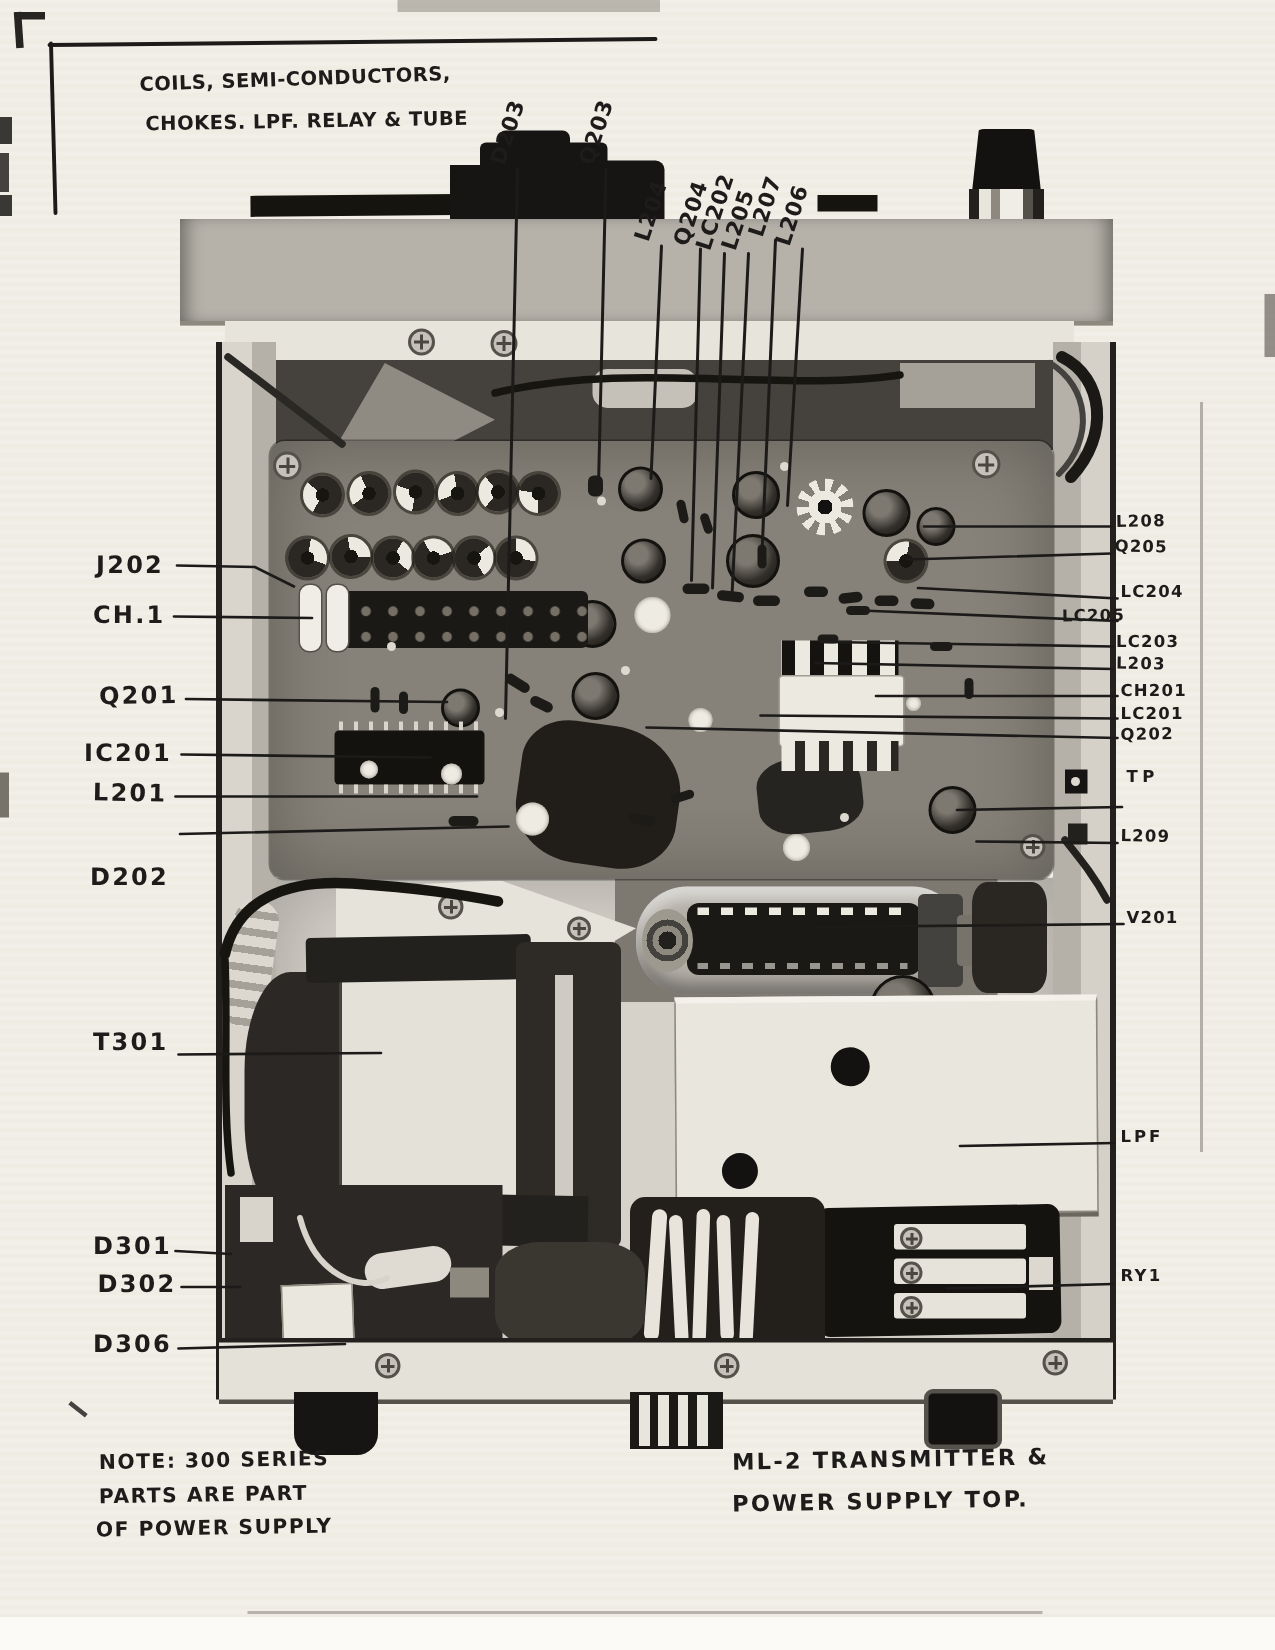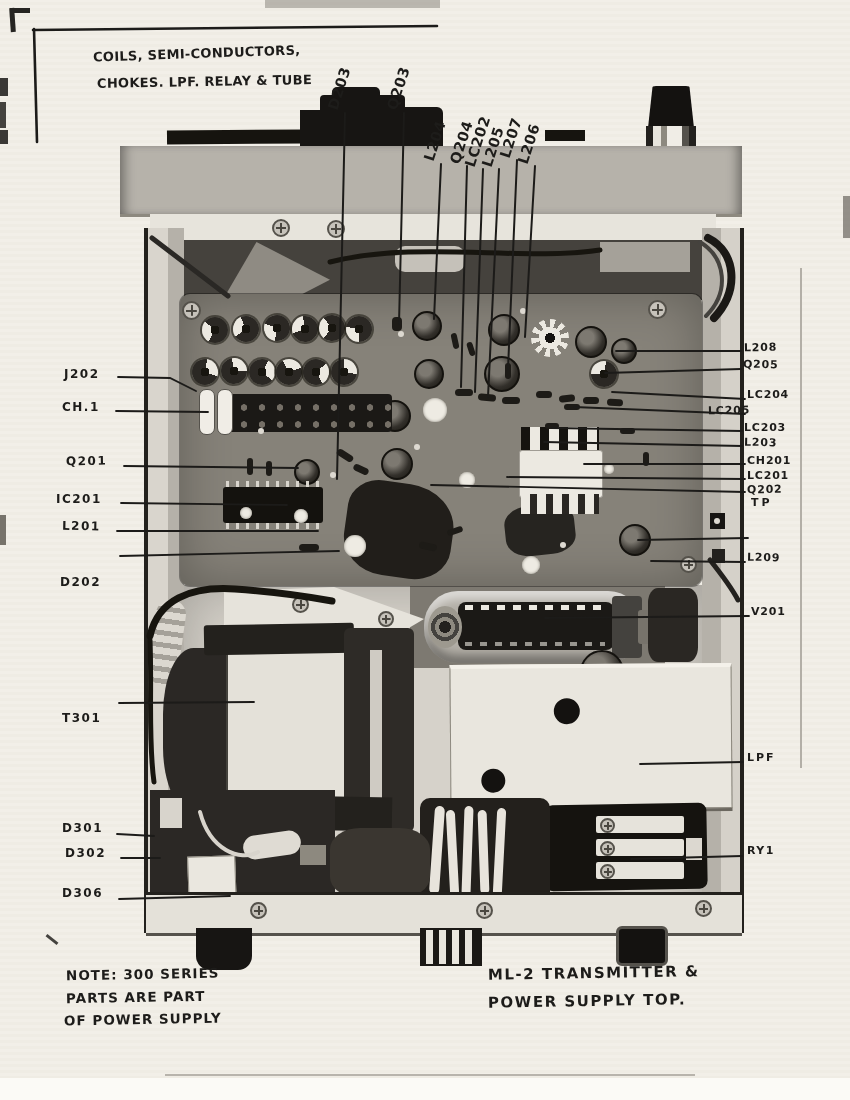--- a/index.html
+++ b/index.html
@@ -1,21 +1,21 @@
 <!DOCTYPE html>
 <html><head>
 <meta charset="utf-8">
 <style>
   html,body{margin:0;padding:0}
   .page{position:relative;width:850px;height:1100px;overflow:hidden;
     background:repeating-linear-gradient(0deg,#f2efe8 0 3px,#efece4 3px 6px);
     font-family:"DejaVu Sans",sans-serif}
   .a{position:absolute}
   .hand{position:absolute;font-family:"DejaVu Sans",sans-serif;font-weight:bold;color:#1d1c1a;white-space:nowrap}
-  .lblL{font-size:12px;letter-spacing:1.5px}
+  .lblL{font-size:16px;letter-spacing:1.5px}
   .lblR{font-size:11px;letter-spacing:.8px}
   .vlbl{font-size:14.5px;letter-spacing:.5px;height:16px;line-height:16px;transform-origin:0 100%;transform:rotate(-72deg)}
   .note{font-size:13px;letter-spacing:.5px}
   .coil{position:absolute;width:26px;height:26px;border-radius:50%;
     background:radial-gradient(circle at 50% 50%,#17150f 0 4.5px,rgba(0,0,0,0) 4.5px),
     conic-gradient(from 210deg,#ece9e1 0 100deg,#2b2824 100deg);
     box-shadow:0 0 0 2px rgba(23,21,15,.55)}
   .can{position:absolute;border-radius:50%;border:2px solid #14120e;
     background:radial-gradient(circle at 36% 34%,#7d7971 0 26%,#33302b 62%,#17150f 100%)}
   .pill{position:absolute;background:#1d1b17;border-radius:4px}
@@ -271,35 +271,35 @@
   <div class="hand vlbl" style="left:494px;top:153px">L205</div>
   <div class="hand vlbl" style="left:512px;top:144px">L207</div>
   <div class="hand vlbl" style="left:530px;top:150px">L206</div>
 
   <div class="hand lblL" style="left:64px;top:367px">J202</div>
   <div class="hand lblL" style="left:62px;top:400px">CH.1</div>
   <div class="hand lblL" style="left:66px;top:454px;transform:rotate(-1deg)">Q201</div>
   <div class="hand lblL" style="left:56px;top:492px">IC201</div>
   <div class="hand lblL" style="left:62px;top:519px;transform:rotate(1deg)">L201</div>
   <div class="hand lblL" style="left:60px;top:575px">D202</div>
-  <div class="hand lblL" style="left:62px;top:711px">T301</div>
+  <div class="hand lblL" style="left:62px;top:685px">T301</div>
   <div class="hand lblL" style="left:62px;top:821px">D301</div>
   <div class="hand lblL" style="left:65px;top:846px">D302</div>
   <div class="hand lblL" style="left:62px;top:886px">D306</div>
 
   <div class="hand lblR" style="left:744px;top:341px;transform:rotate(-1deg)">L208</div>
   <div class="hand lblR" style="left:743px;top:358px;transform:rotate(1deg)">Q205</div>
   <div class="hand lblR" style="left:747px;top:388px">LC204</div>
   <div class="hand lblR" style="left:708px;top:404px;transform:rotate(-1deg)">LC205</div>
   <div class="hand lblR" style="left:744px;top:421px">LC203</div>
   <div class="hand lblR" style="left:744px;top:436px;transform:rotate(1deg)">L203</div>
   <div class="hand lblR" style="left:747px;top:454px">CH201</div>
   <div class="hand lblR" style="left:747px;top:469px">LC201</div>
   <div class="hand lblR" style="left:747px;top:483px;transform:rotate(-1deg)">Q202</div>
-  <div class="hand lblR" style="left:751px;top:496px;letter-spacing:3px">TP</div>
+  <div class="hand lblR" style="left:751px;top:511px;letter-spacing:3px">TP</div>
   <div class="hand lblR" style="left:747px;top:551px;transform:rotate(1deg)">L209</div>
   <div class="hand lblR" style="left:751px;top:605px">V201</div>
   <div class="hand lblR" style="left:747px;top:751px;letter-spacing:2px">LPF</div>
   <div class="hand lblR" style="left:747px;top:844px;letter-spacing:1.5px">RY1</div>
 
   <div class="hand" style="left:66px;top:966px;font-size:13.5px;letter-spacing:1px;transform:rotate(-1deg)">NOTE: 300 SERIES</div>
   <div class="hand" style="left:66px;top:989px;font-size:13.5px;letter-spacing:1px;transform:rotate(-1deg)">PARTS ARE PART</div>
   <div class="hand" style="left:64px;top:1011px;font-size:13.5px;letter-spacing:1px;transform:rotate(-1deg)">OF POWER SUPPLY</div>
 
   <div class="hand" style="left:488px;top:964px;font-size:15px;letter-spacing:1.5px;transform:rotate(-1deg)">ML-2 TRANSMITTER &amp;</div>

